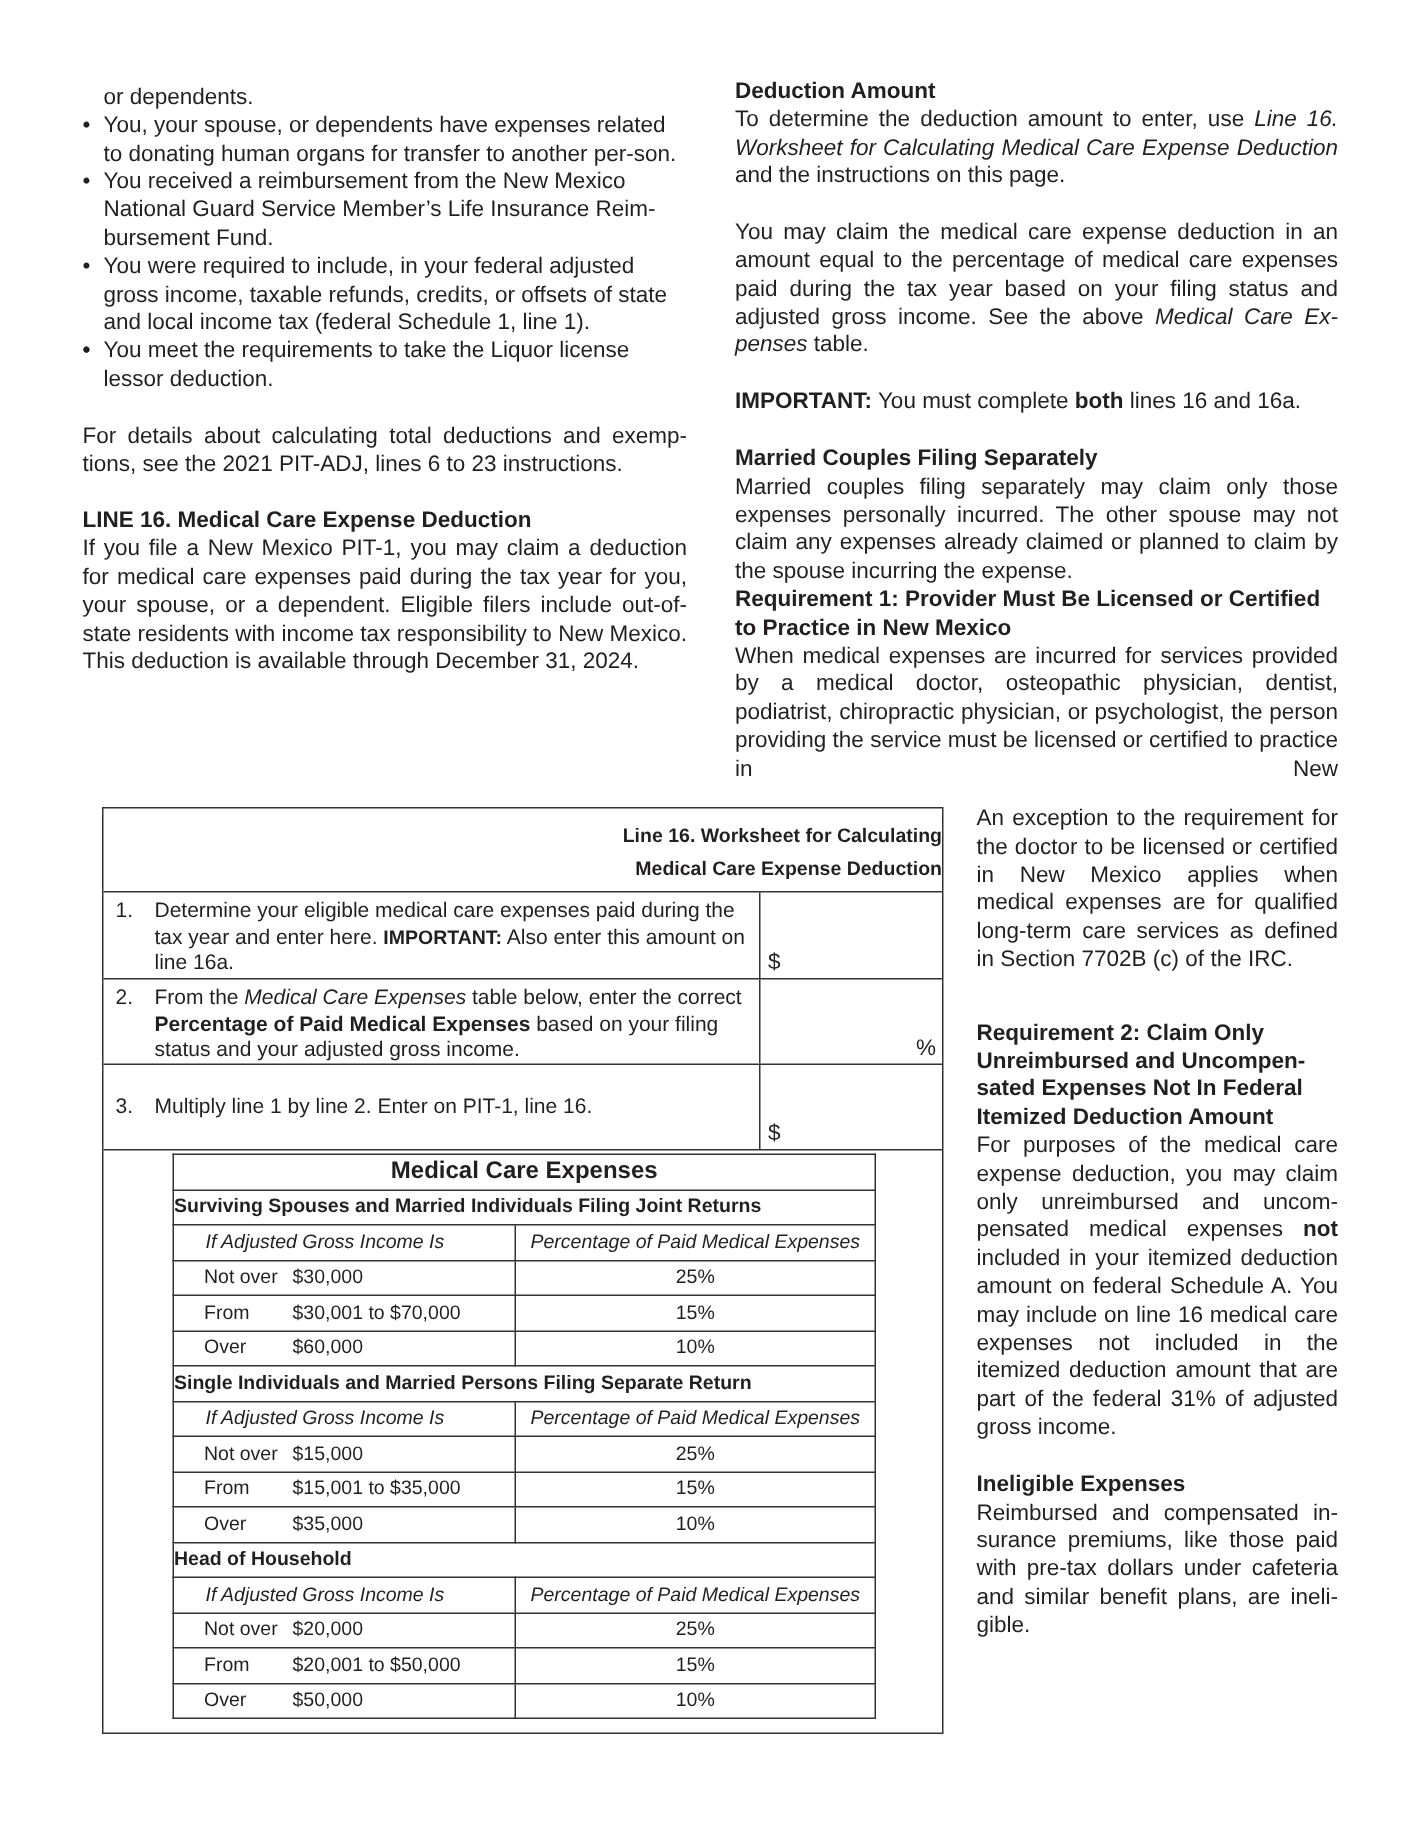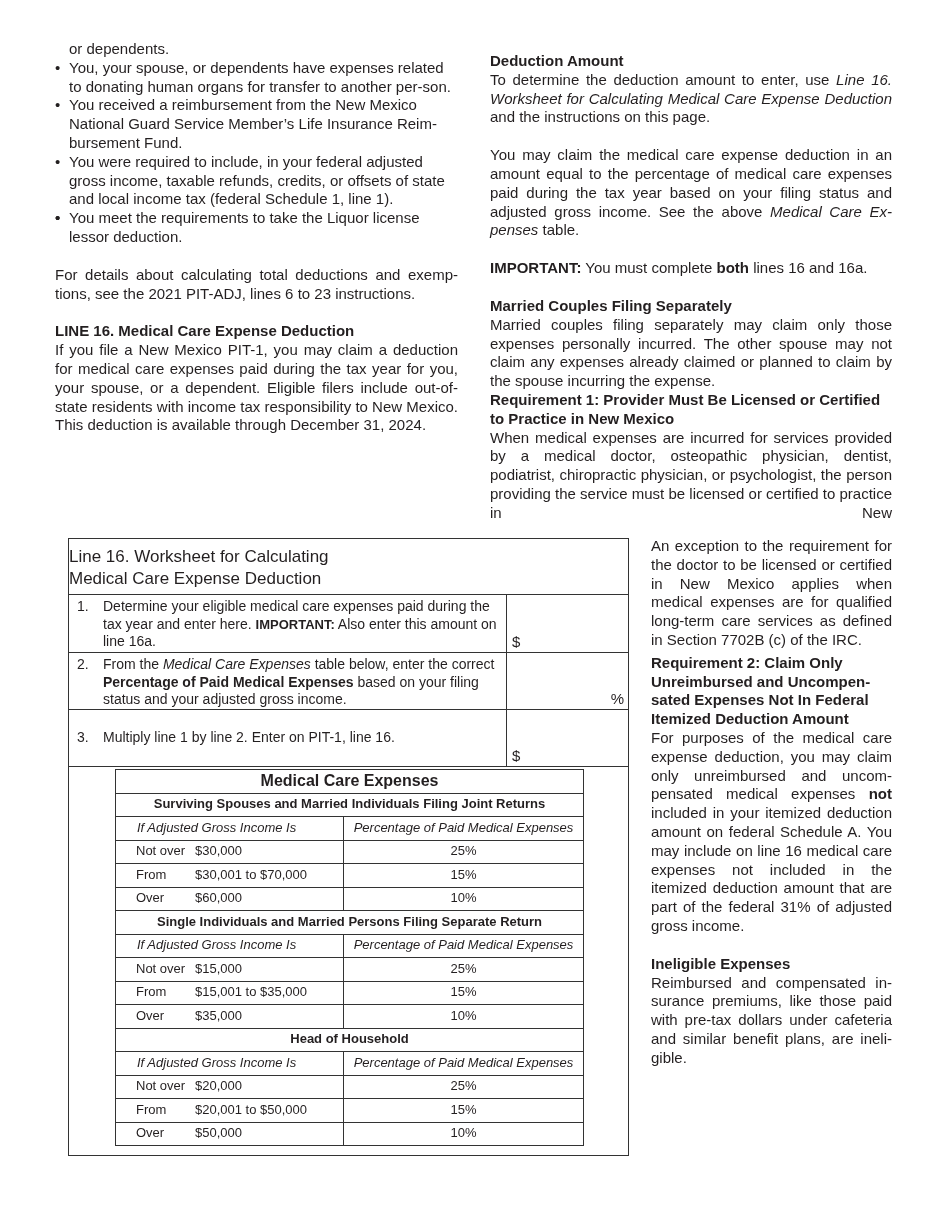--- a/index.html
+++ b/index.html
@@ -5,44 +5,44 @@
   html, body { margin:0; padding:0; background:#fff; }
   body { width:950px; height:1230px; position:relative; overflow:hidden;
          font-family:"Liberation Sans", sans-serif; color:#231f20; font-size:15px; line-height:18.8px; }
   .abs { position:absolute; }
   p { margin:0; }
   .just { text-align:justify; }
   b, .b { font-weight:bold; }
   i, .i { font-style:italic; }
 
   
-  #left { left:55px; top:40px; width:403px; }
+  #left { left:55px; top:56px; width:403px; }
   .bullets { margin:0; padding:0; list-style:none; }
   .bullets li { position:relative; padding-left:14px; }
   .bullets li .dot { position:absolute; left:0; top:0; }
   .cont { padding-left:14px; }
 
   
   #right { left:490px; top:52px; width:402px; }
   #right2 { left:651px; top:518px; width:241px; }
 
   
   #ws { left:68px; top:538px; width:561px; height:618px; border:1.5px solid #333; box-sizing:border-box; }
-  .ws-title { height:56px; border-bottom:1.5px solid #333; text-align:left; font-weight:normal; font-size:17px; line-height:22px; padding-top:7px; box-sizing:border-box; }
+  .ws-title { height:56px; border-bottom:1.5px solid #333; text-align:right; font-weight:bold; font-size:13px; line-height:22px; padding-top:7px; box-sizing:border-box; }
   .ws-row { display:flex; border-bottom:1.5px solid #333; font-size:14px; line-height:17.5px; }
   .ws-num { width:34px; padding-left:8px; padding-top:3px; box-sizing:border-box; }
   .ws-text { width:403px; padding-top:3px; box-sizing:border-box; }
   .ws-ans { flex:1; border-left:1.5px solid #333; position:relative; }
   .ws-ans span { position:absolute; bottom:2px; font-size:15px; }
 
   
   #mct { left:115px; top:769px; width:469px; border-collapse:collapse; font-size:13px; }
   #mct td { border:1.5px solid #333; height:22.5px; padding:0; }
   #mct .h1 { text-align:center; font-weight:bold; font-size:16px; }
-  #mct .h2 { text-align:center; font-weight:bold; font-size:13px; }
+  #mct .h2 { font-weight:bold; font-size:13px; }
   #mct .ch { font-weight:normal; font-style:italic; font-size:13px; }
   #mct .ch.l { padding-left:21px; }
   #mct .ch.r { text-align:center; }
   #mct .lab { display:inline-block; width:59px; padding-left:20px; }
   #mct .pc { text-align:center; }
   #mct .c1 { width:206px; }
 
   
   .foot { font-size:20px; top:1244px; }
   .foot a { color:#4d7c0f; text-decoration:underline; }
@@ -70,21 +70,21 @@
   <p class="just" style="margin-top:19px"><span>You may claim the medical care expense deduction in an amount equal to the percentage of medical care expenses paid during the tax year based on your filing status and adjusted gross income. See the above </span><i>Medical Care Ex-penses</i><span> table.</span></p>
   <p style="margin-top:19px"><b>IMPORTANT:</b><span> You must complete </span><b>both</b><span> lines 16 and 16a.</span></p>
   <p class="b" style="margin-top:19px">Married Couples Filing Separately</p>
   <p class="just">Married couples filing separately may claim only those expenses personally incurred. The other spouse may not claim any expenses already claimed or planned to claim by the spouse incurring the expense.</p>
   <p class="b" style="">Requirement 1: Provider Must Be Licensed or Certified to Practice in New Mexico</p>
   <p class="just" style="text-align-last:justify">When medical expenses are incurred for services provided by a medical doctor, osteopathic physician, dentist, podiatrist, chiropractic physician, or psychologist, the person providing the service must be licensed or certified to practice in New</p>
 </div>
 
 <div id="right2" class="abs">
   <p class="just" style="margin-top:19px">An exception to the requirement for the doctor to be licensed or certified in New Mexico applies when medical expenses are for qualified long-term care services as defined in Section 7702B (c) of the IRC.</p>
-  <p class="b" style="margin-top:4px">Requirement 2: Claim Only Unreimbursed and Uncompen-sated Expenses Not In Federal Itemized Deduction Amount</p>
+  <p class="b" style="margin-top:30px">Requirement 2: Claim Only Unreimbursed and Uncompen-sated Expenses Not In Federal Itemized Deduction Amount</p>
   <p class="just"><span>For purposes of the medical care expense deduction, you may claim only unreimbursed and uncom-pensated medical expenses </span><b>not</b><span> included in your itemized deduction amount on federal Schedule A. You may include on line 16 medical care expenses not included in the itemized deduction amount that are part of the federal 31% of adjusted gross income.</span></p>
   <p class="b" style="margin-top:19px">Ineligible Expenses</p>
   <p class="just">Reimbursed and compensated in-surance premiums, like those paid with pre-tax dollars under cafeteria and similar benefit plans, are ineli-gible.</p>
 </div>
 
 <div id="ws" class="abs">
   <div class="ws-title">
     <div>Line 16. Worksheet for Calculating</div>
     <div>Medical Care Expense Deduction</div>
   </div>

